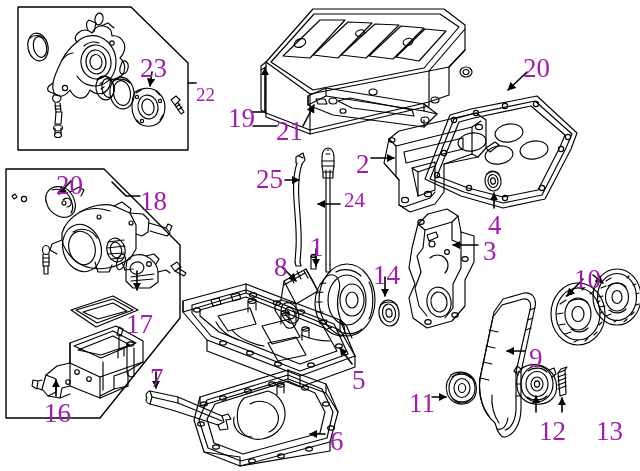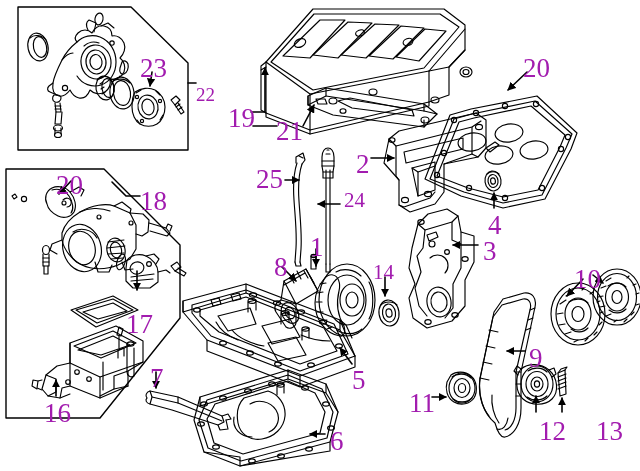--- a/index.html
+++ b/index.html
@@ -565,21 +565,21 @@
   <div class="lbl" style="left:488px;top:212px;font-size:27px;">4</div>
   <div class="lbl" style="left:352px;top:367px;font-size:27px;">5</div>
   <div class="lbl" style="left:330px;top:428px;font-size:27px;">6</div>
   <div class="lbl" style="left:150px;top:365px;font-size:27px;">7</div>
   <div class="lbl" style="left:274px;top:254px;font-size:27px;">8</div>
   <div class="lbl" style="left:529px;top:345px;font-size:27px;">9</div>
   <div class="lbl" style="left:574px;top:266px;font-size:27px;">10</div>
   <div class="lbl" style="left:409px;top:390px;font-size:27px;">11</div>
   <div class="lbl" style="left:523px;top:418px;font-size:27px;margin-left:16px;">12</div>
   <div class="lbl" style="left:551px;top:418px;font-size:27px;margin-left:45px;">13</div>
-  <div class="lbl" style="left:373px;top:262px;font-size:21px;">14</div>
+  <div class="lbl" style="left:373px;top:262px;font-size:27px;">14</div>
   <div class="lbl" style="left:140px;top:188px;font-size:27px;">18</div>
   <div class="lbl" style="left:44px;top:400px;font-size:27px;">16</div>
   <div class="lbl" style="left:126px;top:276px;font-size:27px;margin-top:35px;">17</div>
   <div class="lbl" style="left:56px;top:172px;font-size:27px;">20</div>
   <div class="lbl" style="left:228px;top:105px;font-size:27px;">19</div>
   <div class="lbl" style="left:523px;top:55px;font-size:27px;">20</div>
   <div class="lbl" style="left:276px;top:118px;font-size:27px;">21</div>
   <div class="lbl" style="left:196px;top:85px;font-size:19px;">22</div>
   <div class="lbl" style="left:140px;top:55px;font-size:27px;">23</div>
   <div class="lbl" style="left:344px;top:190px;font-size:21px;">24</div>

